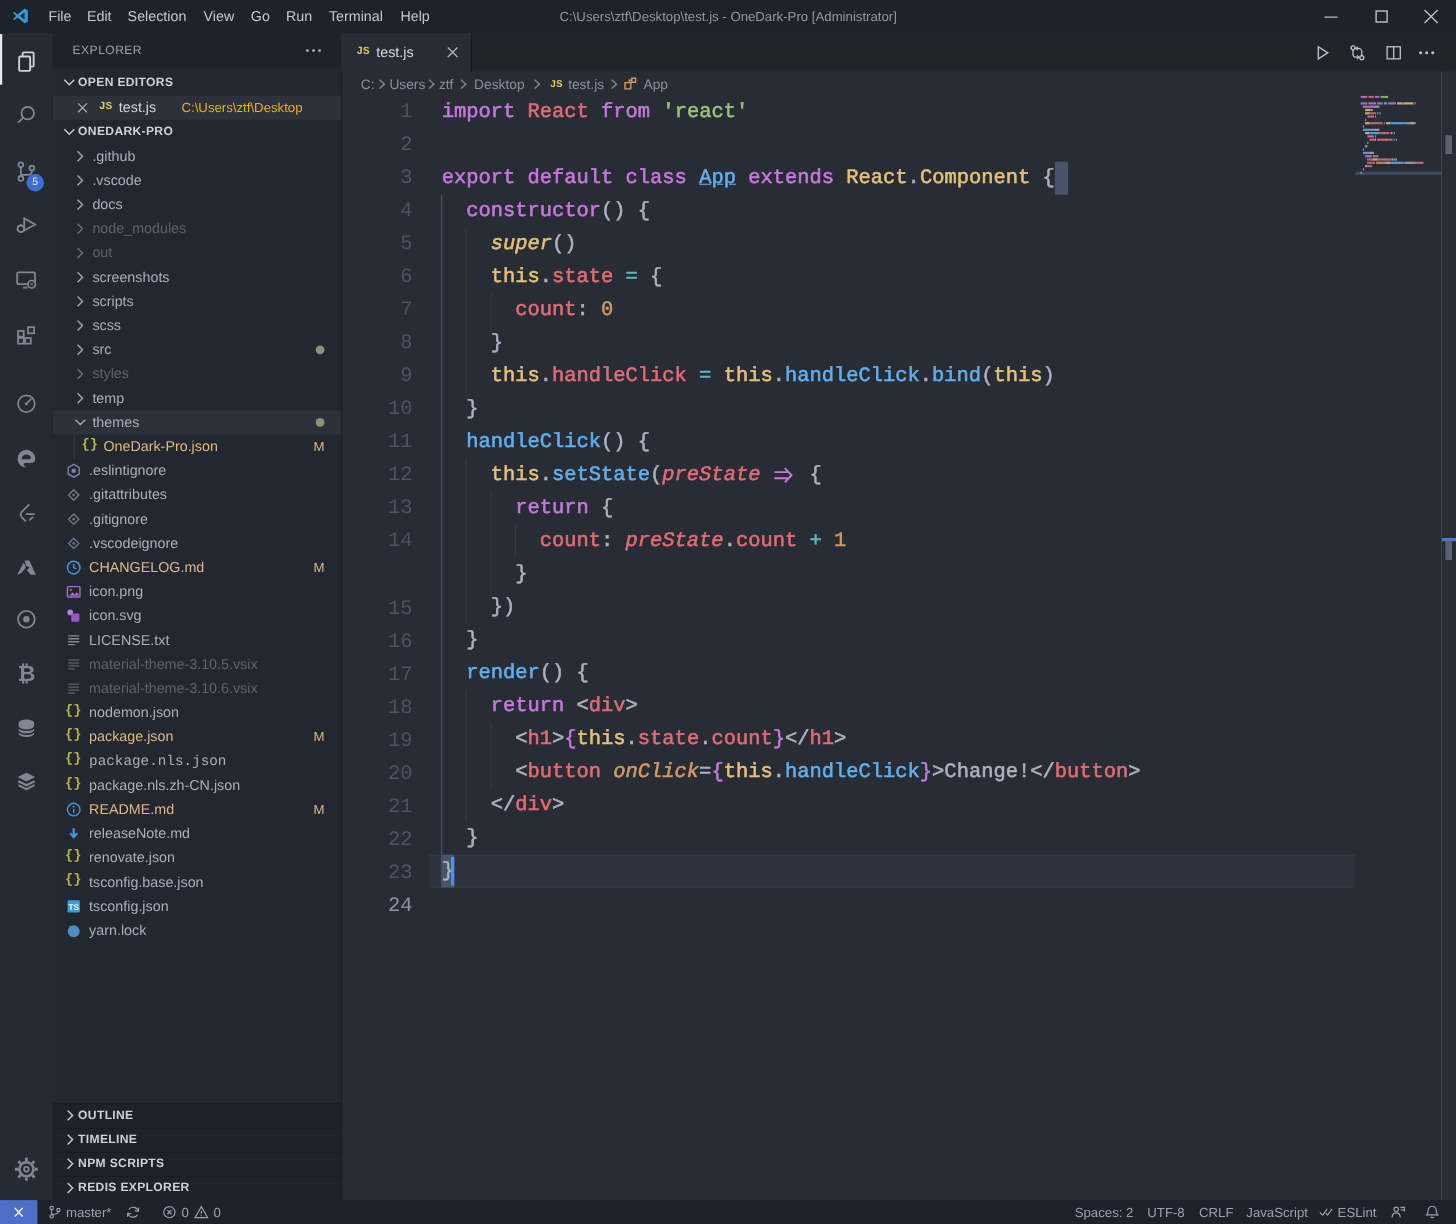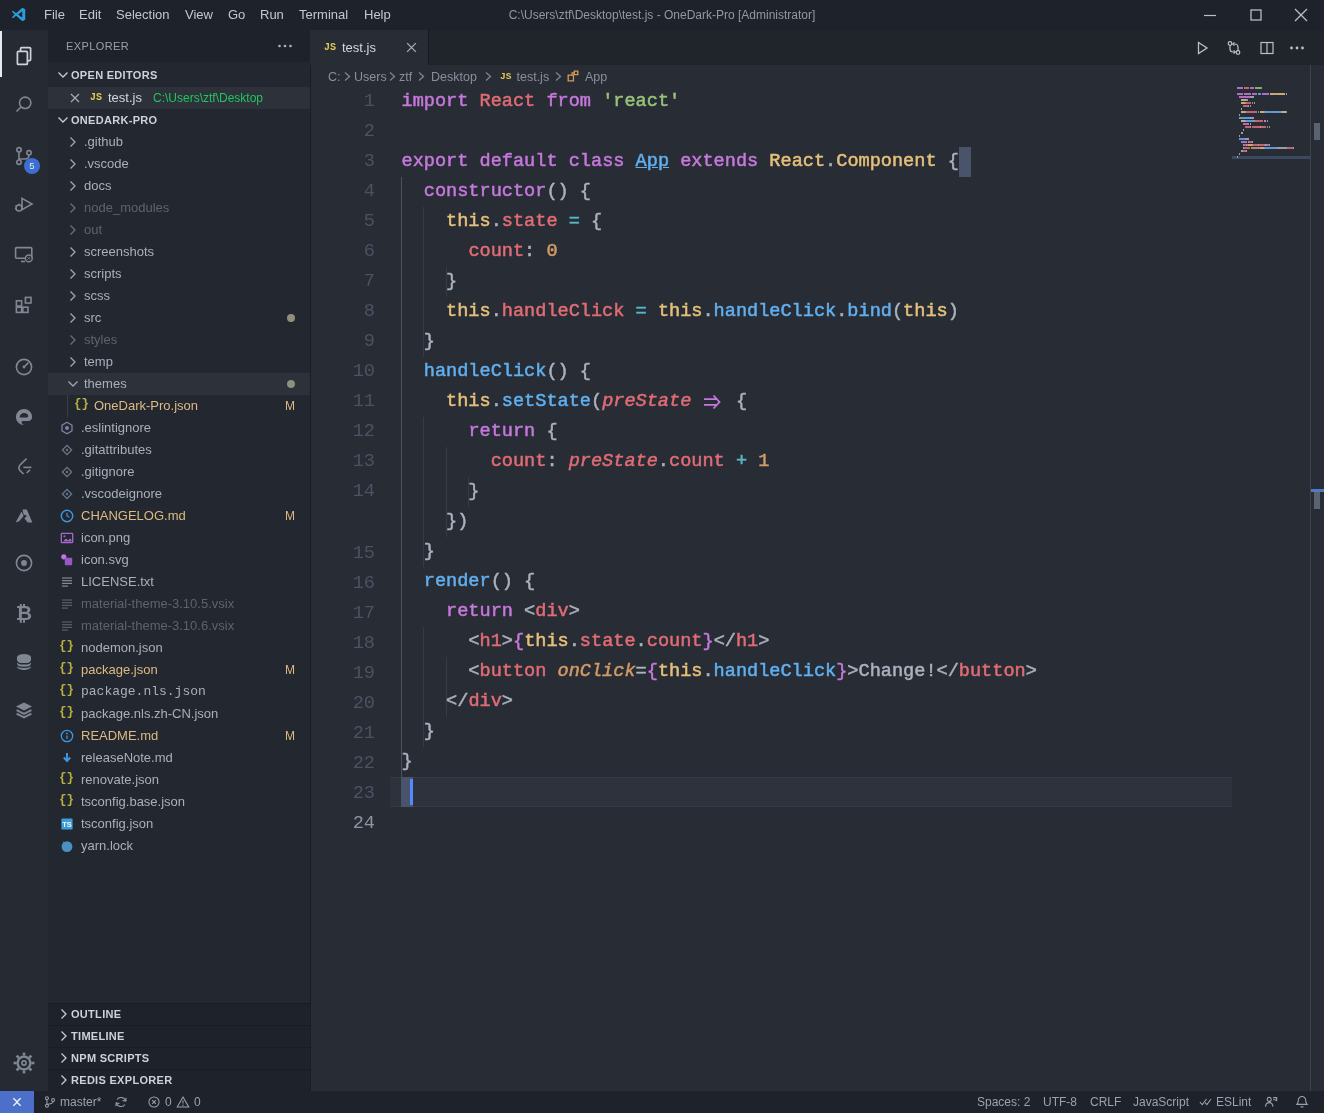--- a/index.html
+++ b/index.html
@@ -121,21 +121,21 @@
 <svg class="abs" style="left:55px;top:67px" width="16" height="16" viewBox="0 0 16 16">
     <path d="M3.5 5.5 L8 10 L12.5 5.5" fill="none" stroke="#c7ccd4" stroke-width="1.3"></path>
   </svg>
 <div class="abs" style="left:71px;top:62px;height:25px;line-height:26px;font-size:11px;font-weight:bold;letter-spacing:.3px;color:#cdd2da;">OPEN EDITORS</div>
 <div class="abs" style="left:48px;top:87px;width:262px;height:22px;background:#2c313a;"></div>
 <svg class="abs" style="left:70px;top:93px" width="10" height="10" viewBox="0 0 10 10">
     <path d="M1 1 L9 9 M9 1 L1 9" stroke="#a7adb8" stroke-width="1.2"></path>
   </svg>
 <div class="abs mono" style="left:90px;top:87px;height:22px;line-height:22px;font-size:10px;font-weight:bold;color:#e0ca56;">JS</div>
 <div class="abs" style="left:108px;top:87px;height:22px;line-height:22px;font-size:13px;color:#d3d7de;">test.js</div>
-<div class="abs" style="left:153px;top:87px;height:22px;line-height:22px;font-size:12px;color:#22c55e;">C:\Users\ztf\Desktop</div>
+<div class="abs" style="left:165px;top:87px;height:22px;line-height:22px;font-size:12px;color:#eab308;">C:\Users\ztf\Desktop</div>
 <svg class="abs" style="left:55px;top:112px" width="16" height="16" viewBox="0 0 16 16">
     <path d="M3.5 5.5 L8 10 L12.5 5.5" fill="none" stroke="#c7ccd4" stroke-width="1.3"></path>
   </svg>
 <div class="abs" style="left:71px;top:109px;height:22px;line-height:22px;font-size:11px;font-weight:bold;letter-spacing:.3px;color:#cdd2da;">ONEDARK-PRO</div>
 <svg class="abs" style="left:65px;top:134px" width="16" height="16" viewBox="0 0 16 16">
     <path d="M5.5 3.5 L10 8 L5.5 12.5" fill="none" stroke="#a0a7b2" stroke-width="1.3"></path>
   </svg>
 <div class="abs" style="left:84px;top:131px;height:22px;line-height:22px;font-size:13px;color:#a8b0bc;">.github</div>
 <svg class="abs" style="left:65px;top:156px" width="16" height="16" viewBox="0 0 16 16">
     <path d="M5.5 3.5 L10 8 L5.5 12.5" fill="none" stroke="#a0a7b2" stroke-width="1.3"></path>
@@ -394,20 +394,21 @@
     <div style="height:30px;line-height:30px;color:#4b5263;">21</div>
     <div style="height:30px;line-height:30px;color:#4b5263;">22</div>
     <div style="height:30px;line-height:30px;color:#4b5263;">23</div>
     <div style="height:30px;line-height:30px;color:#8d95a5;">24</div>
   </div>
 <div class="abs mono" style="left:401.5px;top:87.0px;font-size:18.6px;letter-spacing:-0.014px;-webkit-text-stroke:0.5px;">
     <div style="height:30px;line-height:30px;white-space:pre;"><span style="color:#c678dd;">import</span><span style="color:#abb2bf;"> </span><span style="color:#e06c75;">React</span><span style="color:#abb2bf;"> </span><span style="color:#c678dd;">from</span><span style="color:#abb2bf;"> </span><span style="color:#98c379;">'react'</span></div>
     <div style="height:30px;line-height:30px;white-space:pre;"></div>
     <div style="height:30px;line-height:30px;white-space:pre;"><span style="color:#c678dd;">export</span><span style="color:#abb2bf;"> </span><span style="color:#c678dd;">default</span><span style="color:#abb2bf;"> </span><span style="color:#c678dd;">class</span><span style="color:#abb2bf;"> </span><span style="color:#61afef;text-decoration:underline;">App</span><span style="color:#abb2bf;"> </span><span style="color:#c678dd;">extends</span><span style="color:#abb2bf;"> </span><span style="color:#e5c07b;">React</span><span style="color:#abb2bf;">.</span><span style="color:#e5c07b;">Component</span><span style="color:#abb2bf;"> </span><span style="color:#abb2bf;">{</span></div>
     <div style="height:30px;line-height:30px;white-space:pre;"><span style="color:#abb2bf;">  </span><span style="color:#c678dd;">constructor</span><span style="color:#abb2bf;">() {</span></div>
+    <div style="height:30px;line-height:30px;white-space:pre;"><span style="color:#abb2bf;">    </span><span style="color:#e5c07b;font-style:italic;">super</span><span style="color:#abb2bf;">()</span></div>
     <div style="height:30px;line-height:30px;white-space:pre;"><span style="color:#abb2bf;">    </span><span style="color:#e5c07b;">this</span><span style="color:#abb2bf;">.</span><span style="color:#e06c75;">state</span><span style="color:#abb2bf;"> </span><span style="color:#56b6c2;">=</span><span style="color:#abb2bf;"> {</span></div>
     <div style="height:30px;line-height:30px;white-space:pre;"><span style="color:#abb2bf;">      </span><span style="color:#e06c75;">count</span><span style="color:#abb2bf;">: </span><span style="color:#d19a66;">0</span></div>
     <div style="height:30px;line-height:30px;white-space:pre;"><span style="color:#abb2bf;">    }</span></div>
     <div style="height:30px;line-height:30px;white-space:pre;"><span style="color:#abb2bf;">    </span><span style="color:#e5c07b;">this</span><span style="color:#abb2bf;">.</span><span style="color:#e06c75;">handleClick</span><span style="color:#abb2bf;"> </span><span style="color:#56b6c2;">=</span><span style="color:#abb2bf;"> </span><span style="color:#e5c07b;">this</span><span style="color:#abb2bf;">.</span><span style="color:#61afef;">handleClick</span><span style="color:#abb2bf;">.</span><span style="color:#61afef;">bind</span><span style="color:#abb2bf;">(</span><span style="color:#e5c07b;">this</span><span style="color:#abb2bf;">)</span></div>
     <div style="height:30px;line-height:30px;white-space:pre;"><span style="color:#abb2bf;">  }</span></div>
     <div style="height:30px;line-height:30px;white-space:pre;"><span style="color:#abb2bf;">  </span><span style="color:#61afef;">handleClick</span><span style="color:#abb2bf;">() {</span></div>
     <div style="height:30px;line-height:30px;white-space:pre;"><span style="color:#abb2bf;">    </span><span style="color:#e5c07b;">this</span><span style="color:#abb2bf;">.</span><span style="color:#61afef;">setState</span><span style="color:#abb2bf;">(</span><span style="color:#e06c75;font-style:italic;">preState</span><span style="color:#abb2bf;"> </span><span style="display:inline-block;width:22.3px;vertical-align:top;"><svg width="20" height="30" viewBox="0 0 20 30" style="display:block">
           <path d="M2 12.2 H14 M2 17.8 H14 M11.5 8.5 L17.5 15 L11.5 21.5" fill="none" stroke="#c678dd" stroke-width="1.8"></path>
         </svg></span><span style="color:#abb2bf;"> {</span></div>
     <div style="height:30px;line-height:30px;white-space:pre;"><span style="color:#abb2bf;">      </span><span style="color:#c678dd;">return</span><span style="color:#abb2bf;"> {</span></div>

